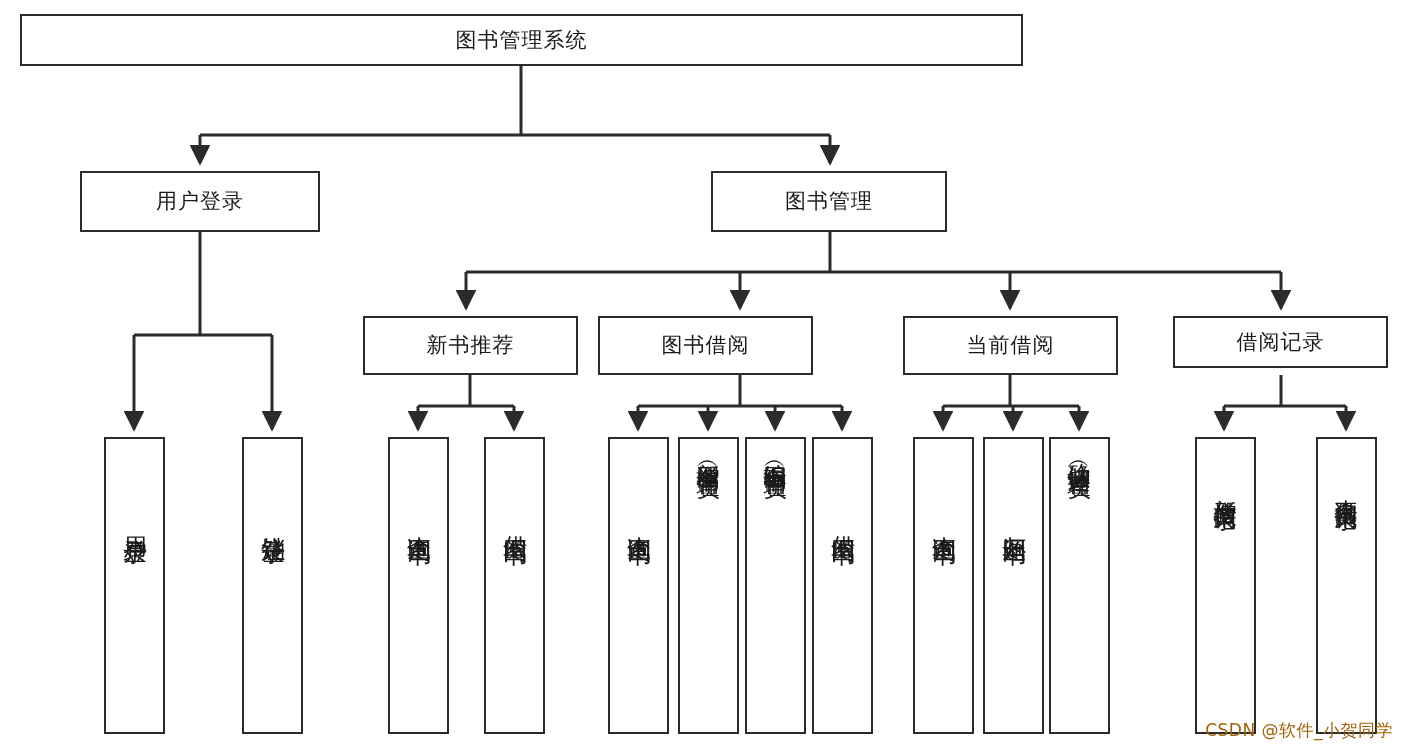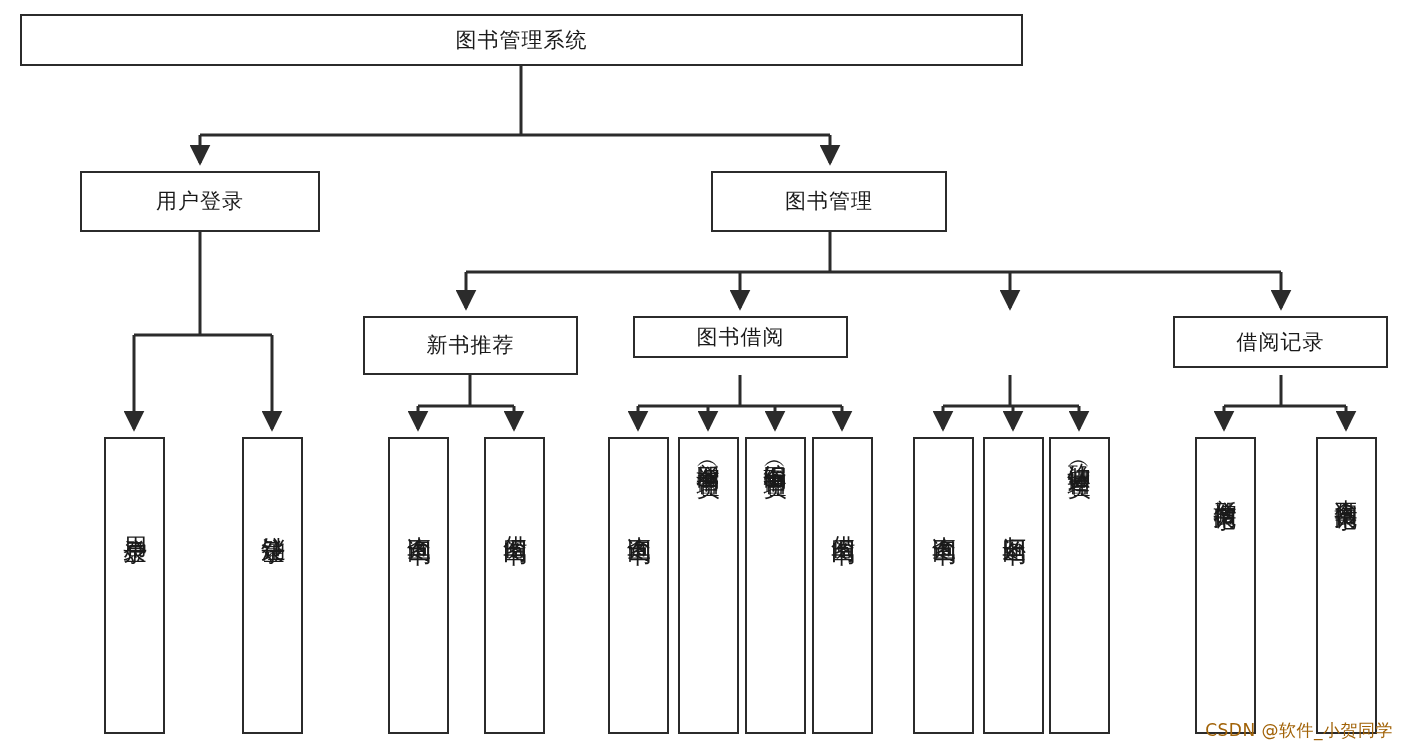--- a/index.html
+++ b/index.html
@@ -129,22 +129,25 @@
   <div class="node node-h" style="left:80px; top:171px; width:240px; height:61px;">
     <span class="label">用户登录</span>
   </div>
   <div class="node node-h" style="left:363px; top:316px; width:215px; height:59px;">
     <span class="label">新书推荐</span>
   </div>
 
   <div class="node node-h" style="left:711px; top:171px; width:236px; height:61px;">
     <span class="label">图书管理</span>
   </div>
-  <div class="node node-h" style="left:633px; top:316px; width:215px; height:42px;">
+  <div class="node node-h" style="left:598px; top:316px; width:215px; height:59px;">
     <span class="label">图书借阅</span>
+  </div>
+  <div class="node node-h" style="left:903px; top:316px; width:215px; height:59px;">
+    <span class="label">当前借阅</span>
   </div>
   <div class="node node-h" style="left:1173px; top:316px; width:215px; height:52px;">
     <span class="label">借阅记录</span>
   </div>
 
   <div class="node node-v short" style="left:104px; top:437px; width:61px; height:297px; padding-top:78px;">
     <span class="label">用户登录</span>
   </div>
   <div class="node node-v short" style="left:242px; top:437px; width:61px; height:297px; padding-top:78px;">
     <span class="label">注销登录</span>

